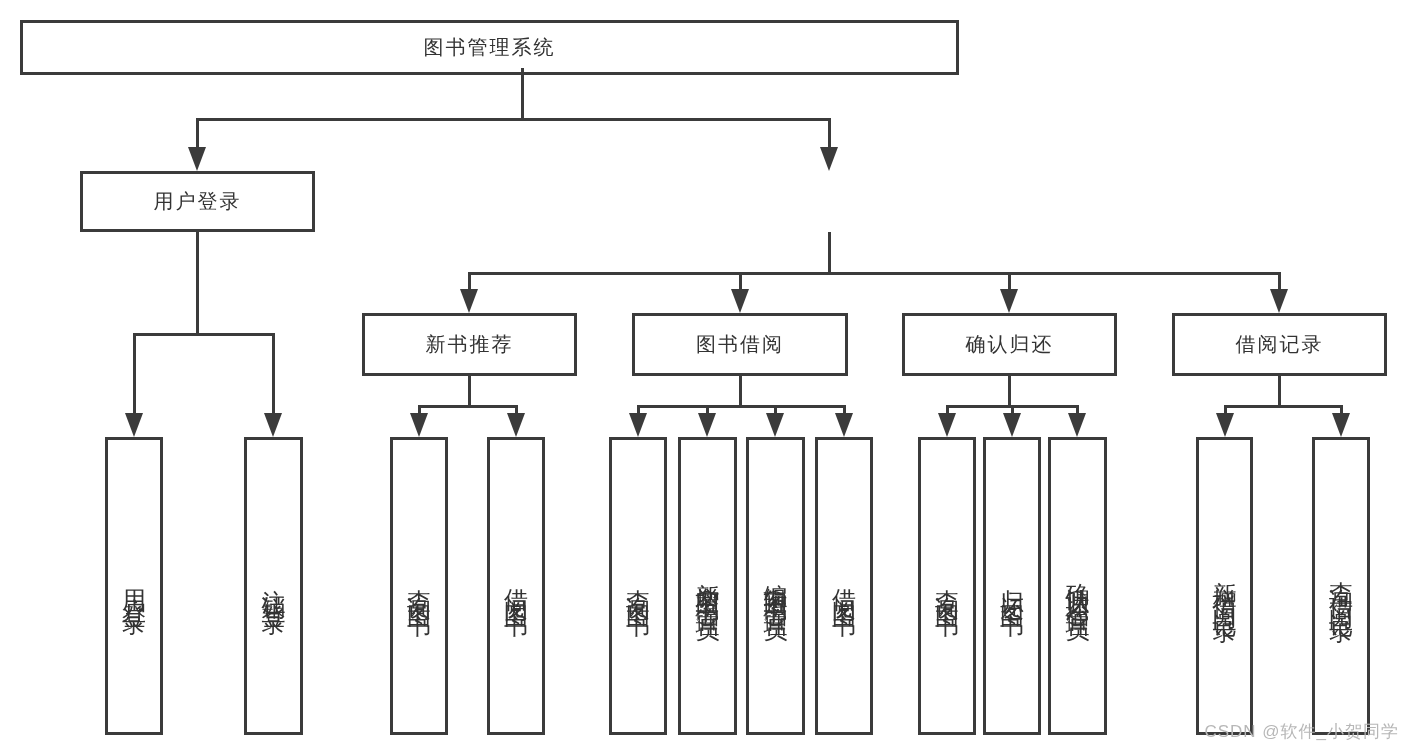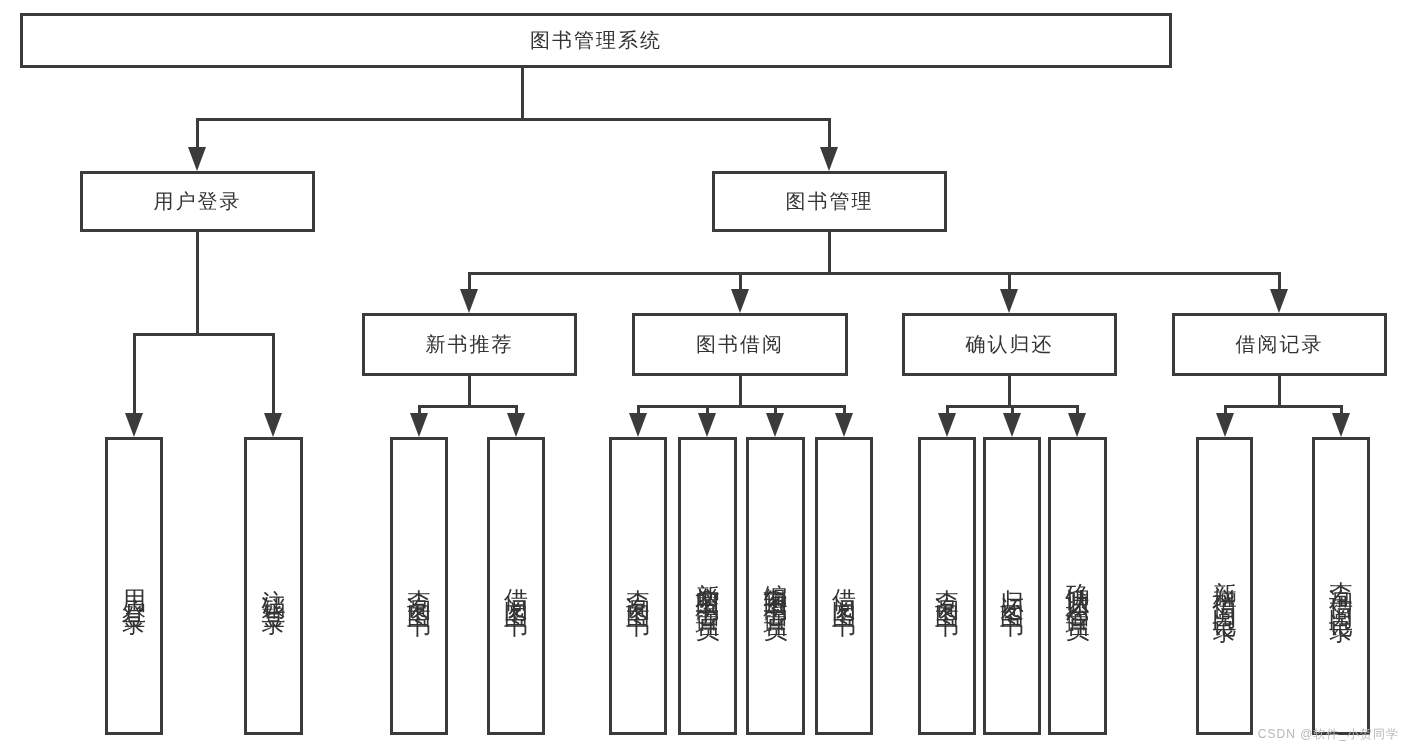--- a/index.html
+++ b/index.html
@@ -50,42 +50,41 @@
   }
   .arrow-down{
     position:absolute;width:0;height:0;
     border-left:9px solid transparent;
     border-right:9px solid transparent;
     border-top:24px solid var(--line);
   }
   .watermark{
     position:absolute;
     right:6px;bottom:4px;
-    font-size:12px;
+    font-size:17px;
     color:var(--wm);
     letter-spacing:1px;
     z-index:5;
   }
 </style>
 </head>
 <body>
 
 <div class="canvas">
 
-  <div class="box hbox" style="left:20px;top:13px;width:1152px;height:55px;">图书管理系统</div>
+  <div class="box hbox" style="left:20px;top:20px;width:939px;height:55px;">图书管理系统</div>
 
   <div class="v-line" style="left:521px;top:68px;height:53px;"></div>
   <div class="h-line" style="left:196px;top:118px;width:635px;"></div>
   <div class="v-line" style="left:196px;top:118px;height:33px;"></div>
   <div class="arrow-down" style="left:188px;top:147px;"></div>
   <div class="v-line" style="left:828px;top:118px;height:33px;"></div>
   <div class="arrow-down" style="left:820px;top:147px;"></div>
 
   <div class="box hbox" style="left:80px;top:171px;width:235px;height:61px;">用户登录</div>
-  <div class="box hbox" style="left:712px;top:171px;width:235px;height:61px;">图书管理</div>
 
   <div class="v-line" style="left:196px;top:232px;height:104px;"></div>
   <div class="h-line" style="left:133px;top:333px;width:142px;"></div>
   <div class="v-line" style="left:133px;top:333px;height:84px;"></div>
   <div class="arrow-down" style="left:125px;top:413px;"></div>
   <div class="v-line" style="left:272px;top:333px;height:84px;"></div>
   <div class="arrow-down" style="left:264px;top:413px;"></div>
 
   <div class="v-line" style="left:828px;top:232px;height:43px;"></div>
   <div class="h-line" style="left:468px;top:272px;width:813px;"></div>

